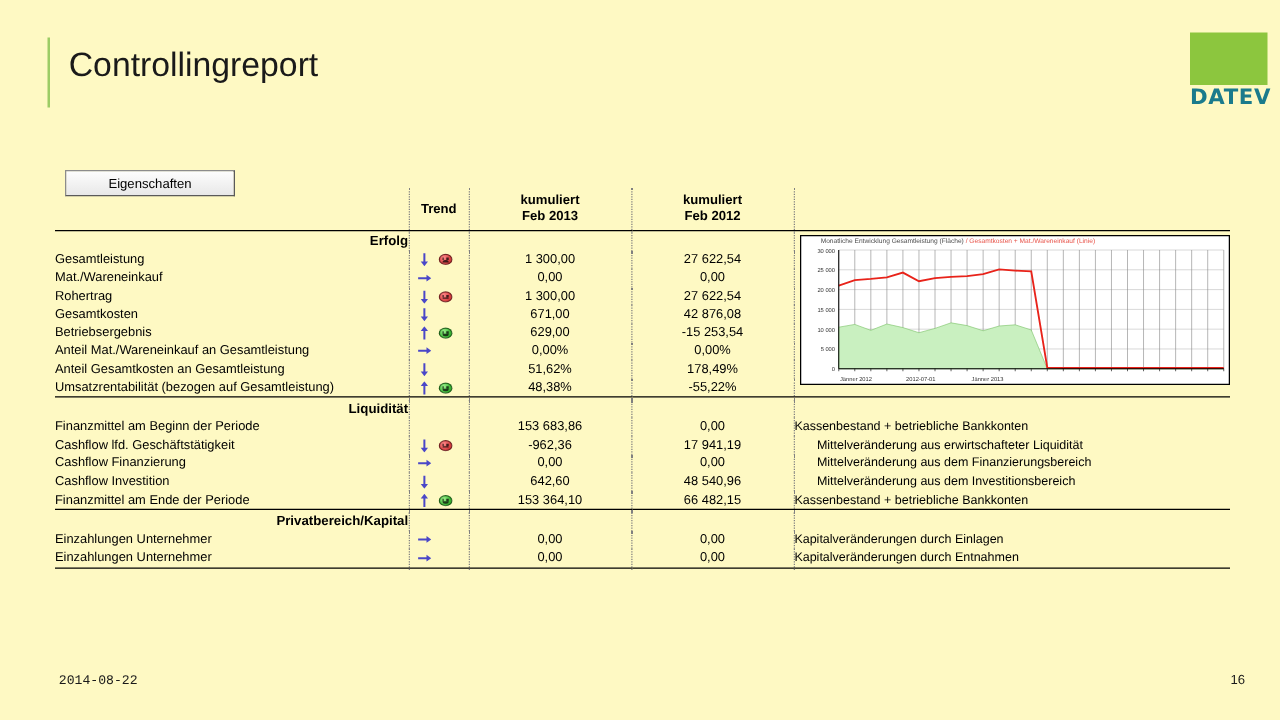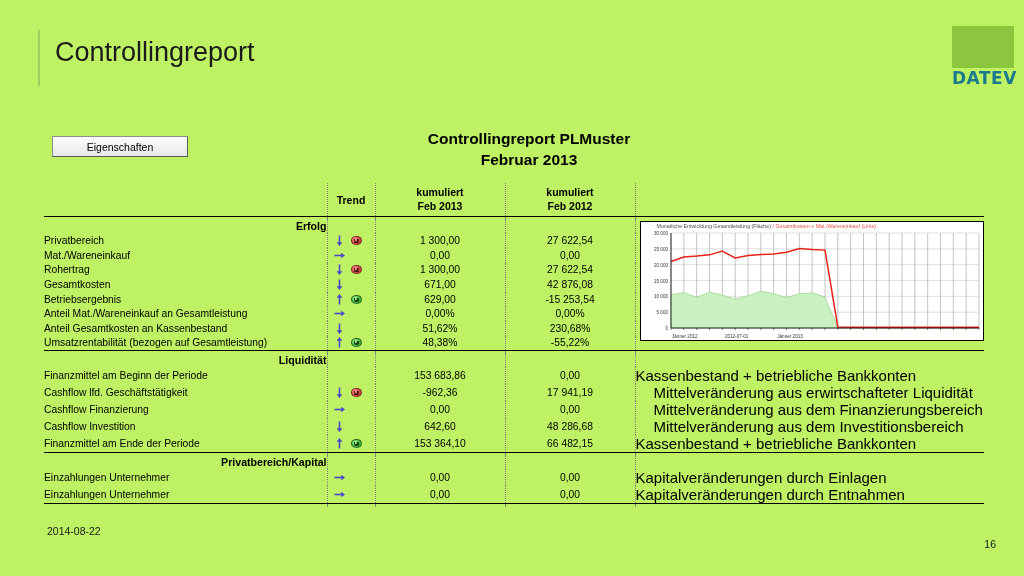--- a/index.html
+++ b/index.html
@@ -6,21 +6,21 @@
   html, body {
     margin: 0; padding: 0;
     width: 1024px; height: 576px;
     background: #ffffff;
     font-family: "Liberation Sans", sans-serif;
     overflow: hidden;
   }
   #slide {
     position: relative;
     width: 1024px; height: 576px;
-    background: #bef264;
+    background: #fef9c3;
   }
 
   
   #header-accent {
     position: absolute;
     left: 38px; top: 30px;
     width: 2px; height: 56px;
     background: #9ccc65;
   }
   #page-title {
@@ -81,21 +81,21 @@
     line-height: 1.35;
     padding-left: 30px;
     padding-top: 1px;
   }
   #report-title .l2 { display: block; }
 
   
   table.rep {
     border-collapse: collapse;
     width: 940px;
-    margin-top: 12px;
+    margin-top: 22px;
     font-size: 10.3px;
     color: #000;
     table-layout: fixed;
   }
   table.rep td, table.rep th { padding: 0; vertical-align: middle; }
 
   col.c-label  { width: 283px; }
   col.c-trend  { width: 48px; }
   col.c-cur    { width: 130px; }
   col.c-prev   { width: 130px; }
@@ -119,21 +119,21 @@
   .rule-mid td { border-top: 1px solid #000; height: 2px; padding: 0; }
   .rule-bot td { border-top: 1.4px solid #000; height: 2px; padding: 0; }
 
   tr.datarow td { height: 14.6px; }
   td.label { padding-left: 4px; white-space: nowrap; }
   td.sectionhdr {
     text-align: right; font-weight: 700; font-size: 10.6px;
     padding-right: 60px;
   }
   td.num { text-align: center; padding-right: 14px; white-space: nowrap; }
-  td.note { padding-left: 8px; white-space: nowrap; font-size: 15px; }
+  td.note { padding-left: 8px; white-space: nowrap; font-size: 10px; }
   td.note.ind { padding-left: 18px; }
 
   
   .trendwrap {
     display: flex; align-items: center; justify-content: flex-start;
     gap: 6px; padding-left: 6px; height: 14.6px;
   }
   .arrow {
     width: 11px; height: 11px; position: relative; flex: 0 0 11px;
   }
@@ -171,22 +171,22 @@
   #chart-title {
     position: absolute; left: 16px; top: 1px;
     font-size: 5.3px; white-space: nowrap; color: #4d4d4d;
     font-family: "Liberation Sans", sans-serif;
   }
   #chart-title .red { color: #e8544a; }
   #chart-svg { position: absolute; left: 0; top: 0; }
 
   
   #footer-date {
-    position: absolute; left: 47px; top: 524px;
-    font-size: 10.5px; color: #1a1a1a; line-height: 1.45;
+    position: absolute; left: 47px; top: 538px;
+    font-size: 10.5px; color: #1a1a1a; line-height: 1.45; font-family: Liberation Mono, monospace;
   }
   #footer-page {
     position: absolute; right: 28px; top: 538px;
     font-size: 10.5px; color: #1a1a1a; margin-left: 15px;
   }
 </style>
 </head>
 <body>
 
 <div id="slide">
@@ -196,24 +196,20 @@
 
   <div id="logo">
     <div id="logo-square"></div>
     <div id="logo-text">DATEV</div>
   </div>
 
   <div id="report">
 
     <div id="props-button">Eigenschaften</div>
 
-    <div id="report-title">
-      <span>Controllingreport PLMuster</span>
-      <span class="l2">Februar 2013</span>
-    </div>
 
     <table class="rep">
       <colgroup>
         <col class="c-label">
           <col class="c-trend">
           <col class="c-cur">
           <col class="c-prev">
           <col class="c-chart">
       </colgroup>
       <thead>
@@ -317,21 +313,21 @@
                   <line x1="325.1666666666667" y1="106" x2="325.1666666666667" y2="108" stroke="#000" stroke-width="0.5"></line>
                   <line x1="338" y1="106" x2="338" y2="108" stroke="#000" stroke-width="0.5"></line>
                   <text x="31" y="116" font-size="4.6" fill="#333" font-family="Liberation Sans, sans-serif">Jänner 2012</text>
                   <text x="83.9" y="116" font-size="4.6" fill="#333" font-family="Liberation Sans, sans-serif">2012-07-01</text>
                   <text x="136.26" y="116" font-size="4.6" fill="#333" font-family="Liberation Sans, sans-serif">Jänner 2013</text>
                 </svg>
               </div>
             </td>
           </tr>
           <tr class="datarow">
-            <td class="label">Privatbereich</td>
+            <td class="label">Gesamtleistung</td>
             <td class="dotdiv-l dotdiv-r">
               <span class="trendwrap">
                 <span class="arrow">
                   <svg width="11" height="11" viewBox="0 0 11 11">
                     <line x1="5.5" y1="0.5" x2="5.5" y2="9" stroke="#4a47c8" stroke-width="1.6"></line>
                     <polygon points="5.5,11 2.6,7.2 8.4,7.2" fill="#4a47c8"></polygon>
                   </svg>
                 </span>
                 <span class="smiley red">
                   <i class="eye l"></i>
@@ -425,34 +421,34 @@
                     <polygon points="11,5.5 7.2,2.8 7.2,8.2" fill="#4a47c8"></polygon>
                   </svg>
                 </span>
                 <span class="spacer11"></span>
               </span>
             </td>
             <td class="num dotdiv-r">0,00%</td>
             <td class="num dotdiv-r">0,00%</td>
           </tr>
           <tr class="datarow">
-            <td class="label">Anteil Gesamtkosten an Kassenbestand</td>
+            <td class="label">Anteil Gesamtkosten an Gesamtleistung</td>
             <td class="dotdiv-l dotdiv-r">
               <span class="trendwrap">
                 <span class="arrow">
                   <svg width="11" height="11" viewBox="0 0 11 11">
                     <line x1="5.5" y1="0.5" x2="5.5" y2="9" stroke="#4a47c8" stroke-width="1.6"></line>
                     <polygon points="5.5,11 2.6,7.2 8.4,7.2" fill="#4a47c8"></polygon>
                   </svg>
                 </span>
                 <span class="spacer11"></span>
               </span>
             </td>
             <td class="num dotdiv-r">51,62%</td>
-            <td class="num dotdiv-r">230,68%</td>
+            <td class="num dotdiv-r">178,49%</td>
           </tr>
           <tr class="datarow">
             <td class="label">Umsatzrentabilität (bezogen auf Gesamtleistung)</td>
             <td class="dotdiv-l dotdiv-r">
               <span class="trendwrap">
                 <span class="arrow">
                   <svg width="11" height="11" viewBox="0 0 11 11">
                     <line x1="5.5" y1="10.5" x2="5.5" y2="2" stroke="#4a47c8" stroke-width="1.6"></line>
                     <polygon points="5.5,0 2.6,3.8 8.4,3.8" fill="#4a47c8"></polygon>
                   </svg>
@@ -538,21 +534,21 @@
                 <span class="arrow">
                   <svg width="11" height="11" viewBox="0 0 11 11">
                     <line x1="5.5" y1="0.5" x2="5.5" y2="9" stroke="#4a47c8" stroke-width="1.6"></line>
                     <polygon points="5.5,11 2.6,7.2 8.4,7.2" fill="#4a47c8"></polygon>
                   </svg>
                 </span>
                 <span class="spacer11"></span>
               </span>
             </td>
             <td class="num dotdiv-r">642,60</td>
-            <td class="num dotdiv-r">48 286,68</td>
+            <td class="num dotdiv-r">48 540,96</td>
             <td class="note ind">Mittelveränderung aus dem Investitionsbereich</td>
           </tr>
           <tr class="datarow">
             <td class="label">Finanzmittel am Ende der Periode</td>
             <td class="dotdiv-l dotdiv-r">
               <span class="trendwrap">
                 <span class="arrow">
                   <svg width="11" height="11" viewBox="0 0 11 11">
                     <line x1="5.5" y1="10.5" x2="5.5" y2="2" stroke="#4a47c8" stroke-width="1.6"></line>
                     <polygon points="5.5,0 2.6,3.8 8.4,3.8" fill="#4a47c8"></polygon>

